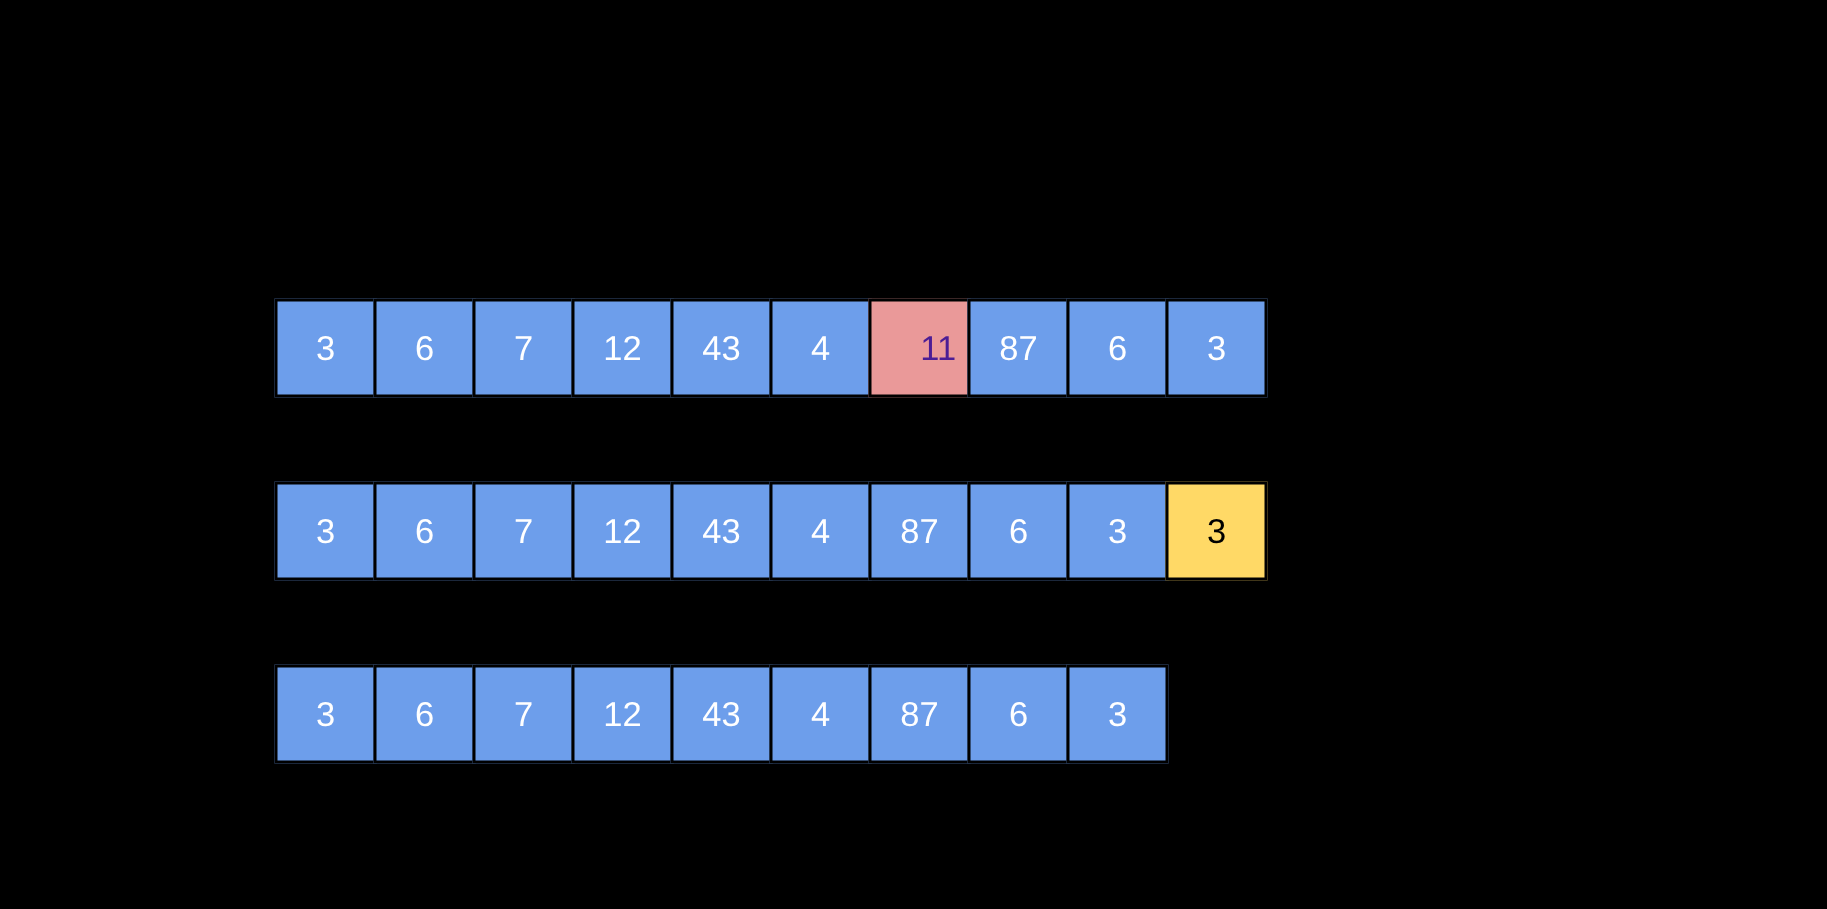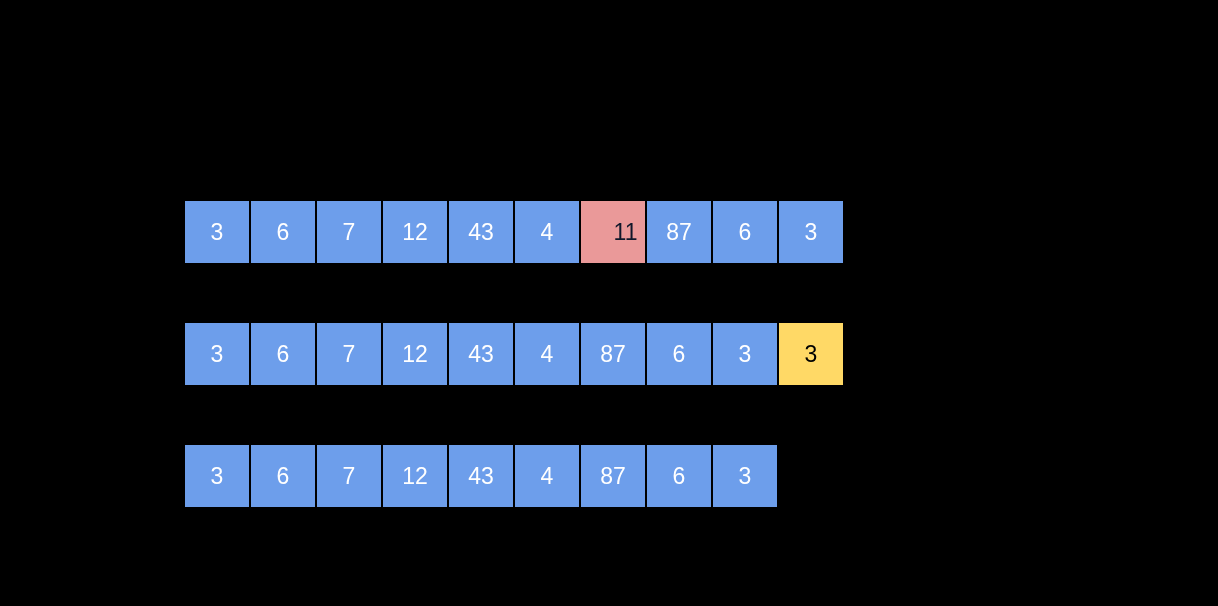--- a/index.html
+++ b/index.html
@@ -47,21 +47,21 @@
 <body style="background: rgb(0, 0, 0);">
 
 <div class="stage">
   <div class="array-row row-1">
       <div class="cell" style="background: rgb(109, 158, 235); color: rgb(255, 255, 255); border-color: rgb(0, 0, 0);">3</div>
       <div class="cell" style="background: rgb(109, 158, 235); color: rgb(255, 255, 255); border-color: rgb(0, 0, 0);">6</div>
       <div class="cell" style="background: rgb(109, 158, 235); color: rgb(255, 255, 255); border-color: rgb(0, 0, 0);">7</div>
       <div class="cell" style="background: rgb(109, 158, 235); color: rgb(255, 255, 255); border-color: rgb(0, 0, 0);">12</div>
       <div class="cell" style="background: rgb(109, 158, 235); color: rgb(255, 255, 255); border-color: rgb(0, 0, 0);">43</div>
       <div class="cell" style="background: rgb(109, 158, 235); color: rgb(255, 255, 255); border-color: rgb(0, 0, 0);">4</div>
-      <div class="cell" style="background: rgb(234, 153, 153); color: #0f172a; border-color: rgb(0, 0, 0); padding-left: 25px;">11</div>
+      <div class="cell" style="background: rgb(234, 153, 153); color: #4c1d95; border-color: rgb(0, 0, 0); padding-left: 25px;">11</div>
       <div class="cell" style="background: rgb(109, 158, 235); color: rgb(255, 255, 255); border-color: rgb(0, 0, 0);">87</div>
       <div class="cell" style="background: rgb(109, 158, 235); color: rgb(255, 255, 255); border-color: rgb(0, 0, 0);">6</div>
       <div class="cell" style="background: rgb(109, 158, 235); color: rgb(255, 255, 255); border-color: rgb(0, 0, 0);">3</div>
     </div>
   <div class="array-row row-2">
       <div class="cell" style="background: rgb(109, 158, 235); color: rgb(255, 255, 255); border-color: rgb(0, 0, 0);">3</div>
       <div class="cell" style="background: rgb(109, 158, 235); color: rgb(255, 255, 255); border-color: rgb(0, 0, 0);">6</div>
       <div class="cell" style="background: rgb(109, 158, 235); color: rgb(255, 255, 255); border-color: rgb(0, 0, 0);">7</div>
       <div class="cell" style="background: rgb(109, 158, 235); color: rgb(255, 255, 255); border-color: rgb(0, 0, 0);">12</div>
       <div class="cell" style="background: rgb(109, 158, 235); color: rgb(255, 255, 255); border-color: rgb(0, 0, 0);">43</div>

